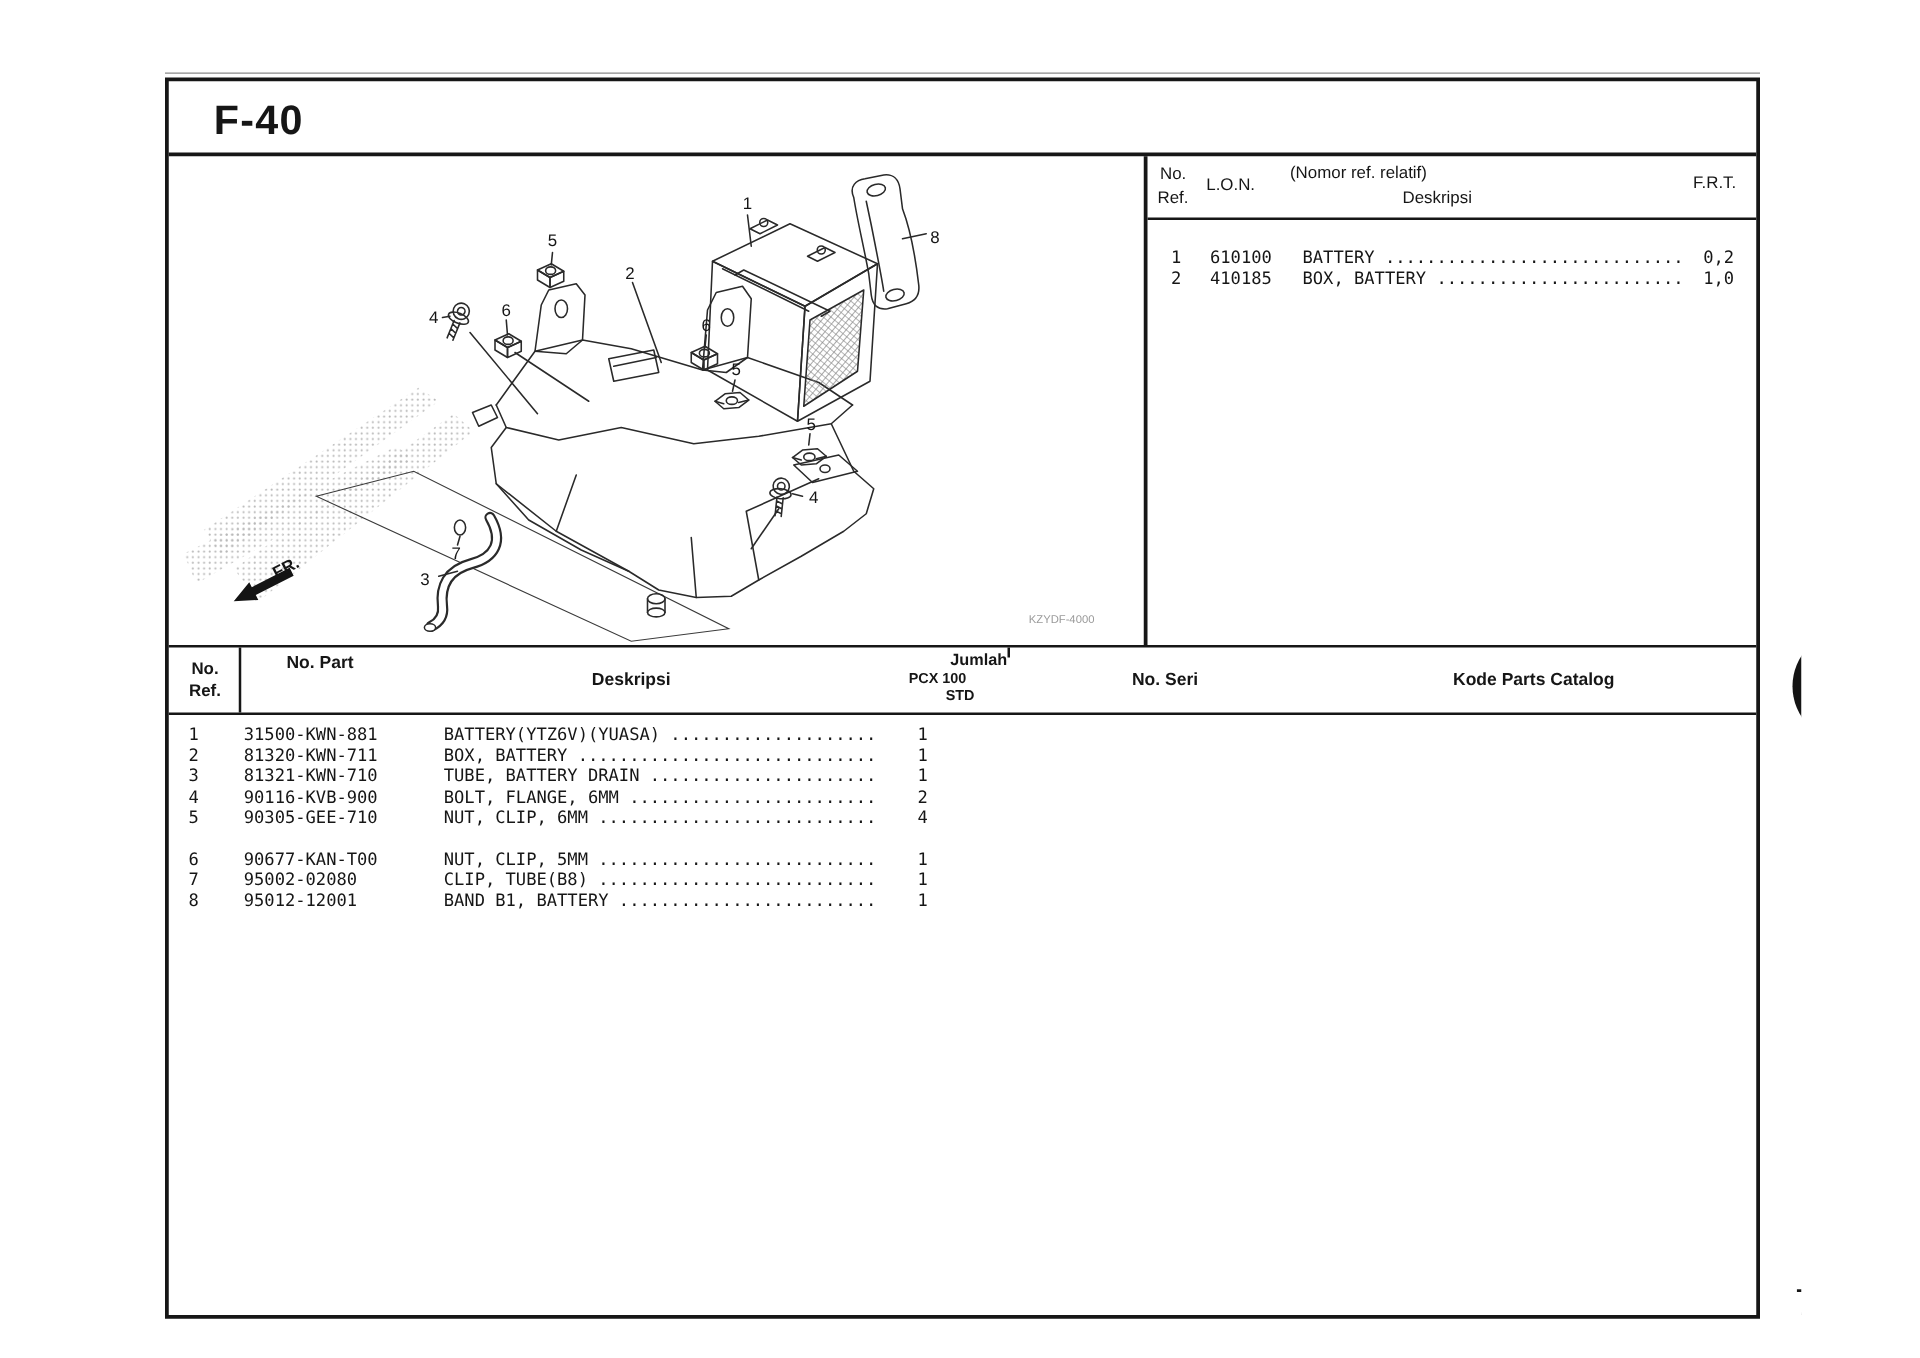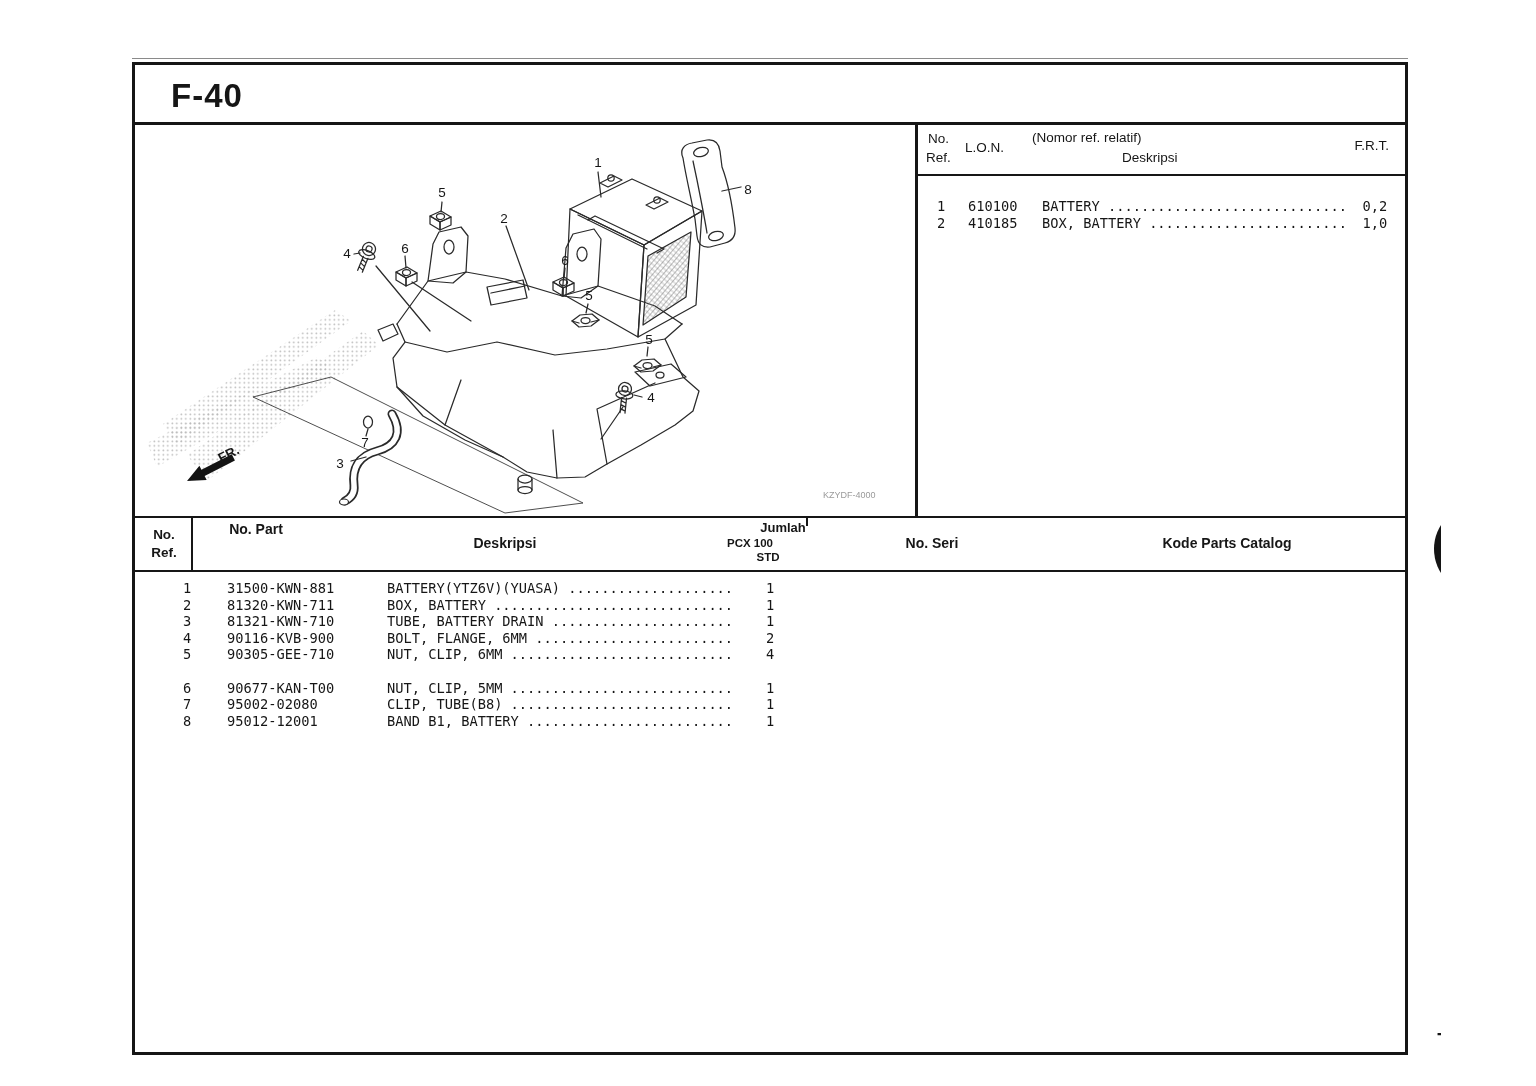--- a/index.html
+++ b/index.html
@@ -35,21 +35,21 @@
   .ph-tick{position:absolute;left:671px;top:0;height:8px;width:2px;background:#161616;}
   .ph-no{position:absolute;left:0;width:58px;top:9px;text-align:center;font-size:13.5px;}
   .ph-ref{position:absolute;left:0;width:58px;top:27px;text-align:center;font-size:13.5px;}
   .ph-part{position:absolute;left:121px;top:3px;transform:translateX(-50%);}
   .ph-desk{position:absolute;left:370px;top:17px;transform:translateX(-50%);}
   .ph-jumlah{position:absolute;left:615px;top:2px;transform:translateX(-50%);font-size:13px;margin-left:33px;}
   .ph-model{position:absolute;left:615px;top:19px;transform:translateX(-50%);font-size:11.5px;}
   .ph-std{position:absolute;left:615px;top:33px;transform:translateX(-50%);font-size:11.5px;margin-left:18px;}
   .ph-seri{position:absolute;left:797px;top:17px;transform:translateX(-50%);}
   .ph-kode{position:absolute;left:1092px;top:17px;transform:translateX(-50%);}
-  .parts-rows{padding:8px 0 0 22px;font-family:"DejaVu Sans Mono",monospace;font-size:13.7px;line-height:16.6px;white-space:pre;margin-left:20px;}
+  .parts-rows{padding:8px 0 0 10px;font-family:"DejaVu Sans Mono",monospace;font-size:13.7px;line-height:16.6px;white-space:pre;}
   .prow span{display:inline-block;vertical-align:top;}
   .c-no{width:20px;text-align:center;}
   .c-part{width:160px;padding-left:30px;box-sizing:content-box;}
   .c-desc{}
   .c-qty{width:74px;text-align:center;}
   .gap-row{height:16.6px;}
   
   .tab{position:absolute;left:1434px;top:504px;width:98px;height:90px;background:#141414;
        border-radius:46px 12px 12px 46px;display:flex;align-items:center;justify-content:center;
        color:#fff;font-size:62px;font-weight:bold;padding-right:8px;box-sizing:border-box;}

